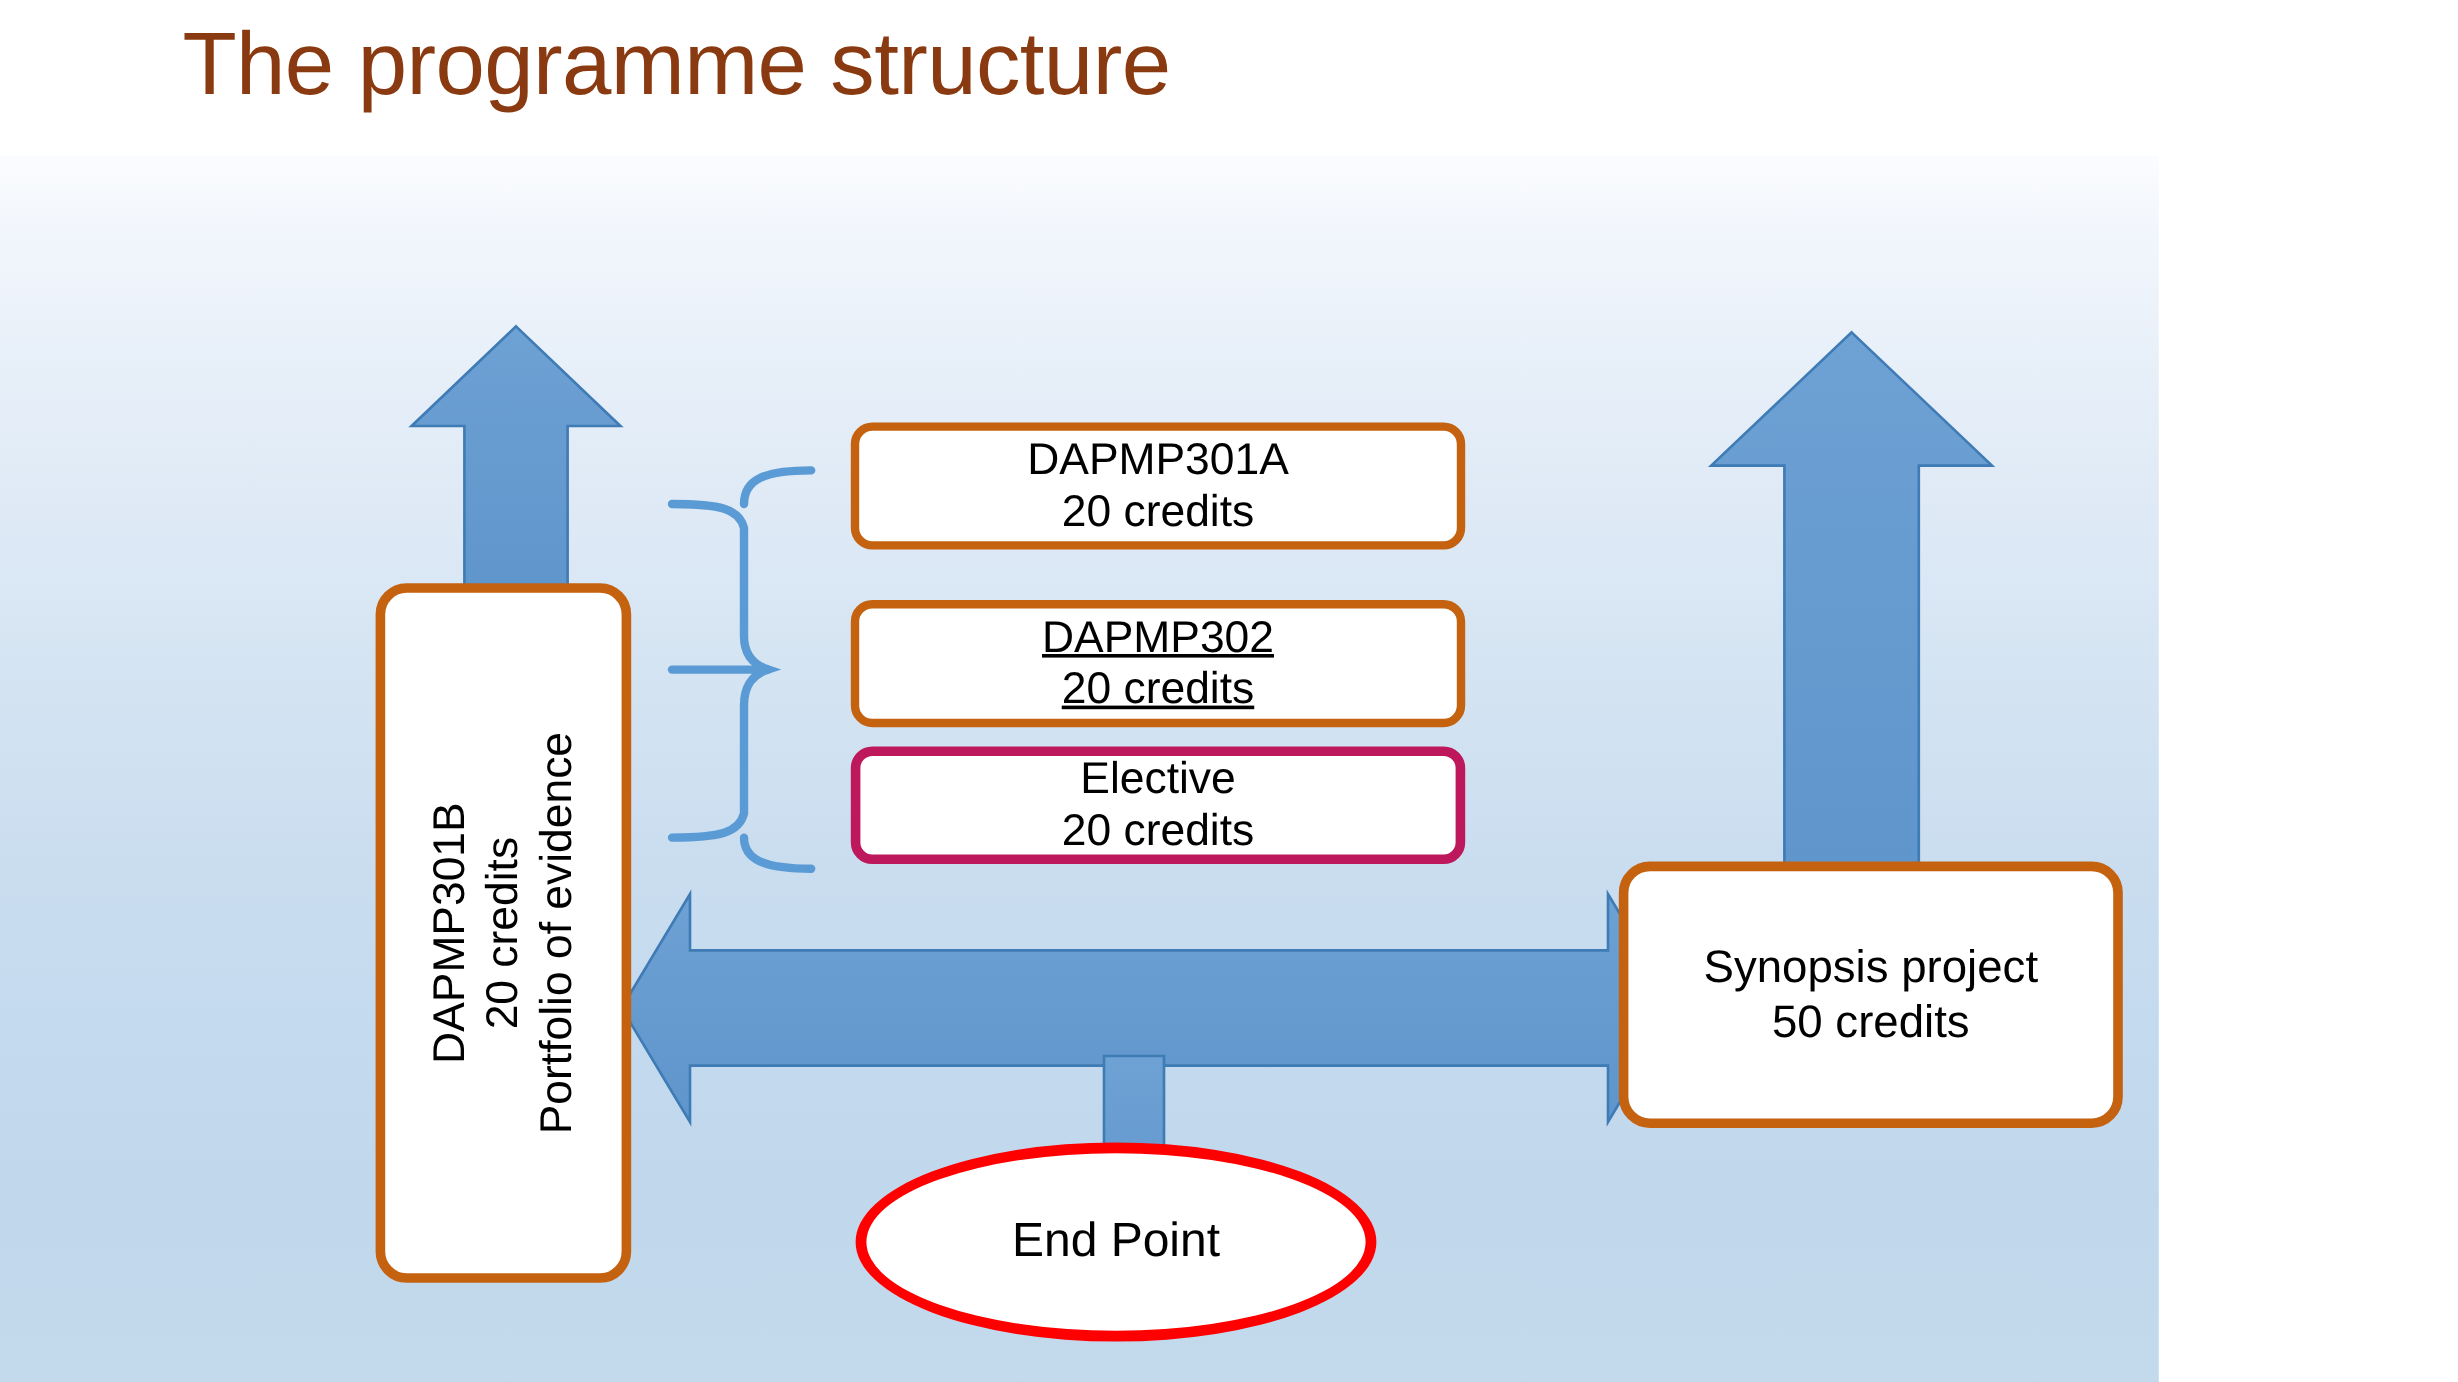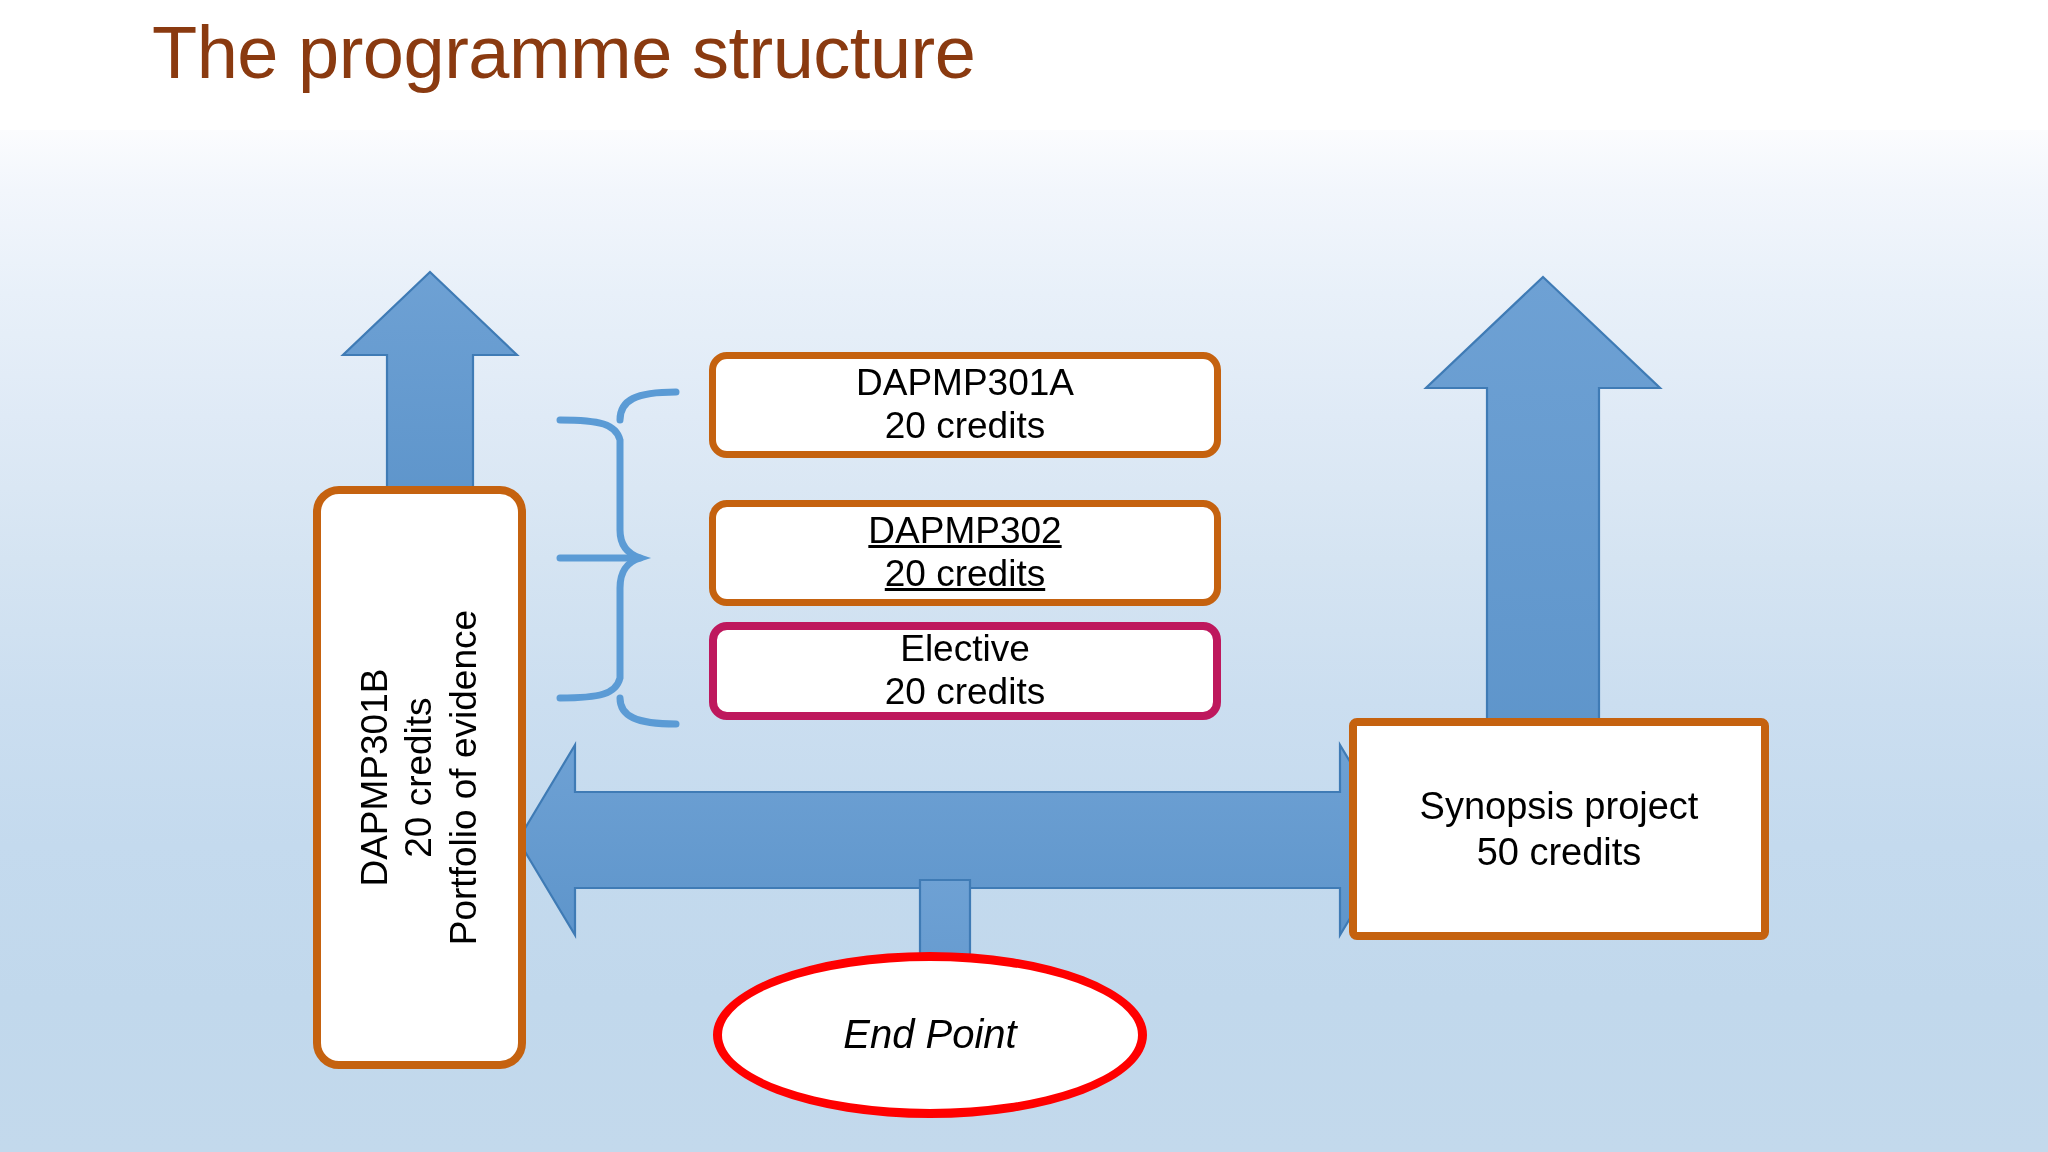--- a/index.html
+++ b/index.html
@@ -3,21 +3,21 @@
 <meta charset="utf-8">
 <title>The programme structure</title>
 <style>
   html, body {
     margin: 0;
     padding: 0;
     background: #ffffff;
   }
   #slide {
     position: relative;
-    width: 2048px;
+    width: 1799px;
     height: 1152px;
     overflow: hidden;
     font-family: "Liberation Sans", sans-serif;
     background: #ffffff;
   }
   
   #bg-top {
     position: absolute;
     left: 0; top: 0;
     width: 2048px; height: 133px;
@@ -126,21 +126,21 @@
   }
   #portfolio-text .pline { display: block; }
 
   
   #synopsis-box {
     left: 1349px;
     top: 718px;
     width: 420px;
     height: 222px;
     border: 8px solid #c5620f;
-    border-radius: 8px;
+    border-radius: 26px;
     font-size: 38px;
     line-height: 1.22;
     z-index: 5;
   }
   .syn-line { display: block; }
 
   
   #epa-ellipse {
     position: absolute;
     left: 713px;
@@ -153,21 +153,21 @@
     display: flex;
     flex-direction: column;
     align-items: center;
     justify-content: center;
     box-sizing: border-box;
     font-size: 40px;
     line-height: 1.28;
     color: #000;
     z-index: 6;
   }
-  .epa-line { display: block; font-style: italic; }
+  .epa-line { display: block; }
 
   
   .arrow-layer {
     position: absolute;
     left: 0; top: 0;
     width: 2048px;
     height: 1152px;
     pointer-events: none;
   }
   #arrows-under { z-index: 3; }

